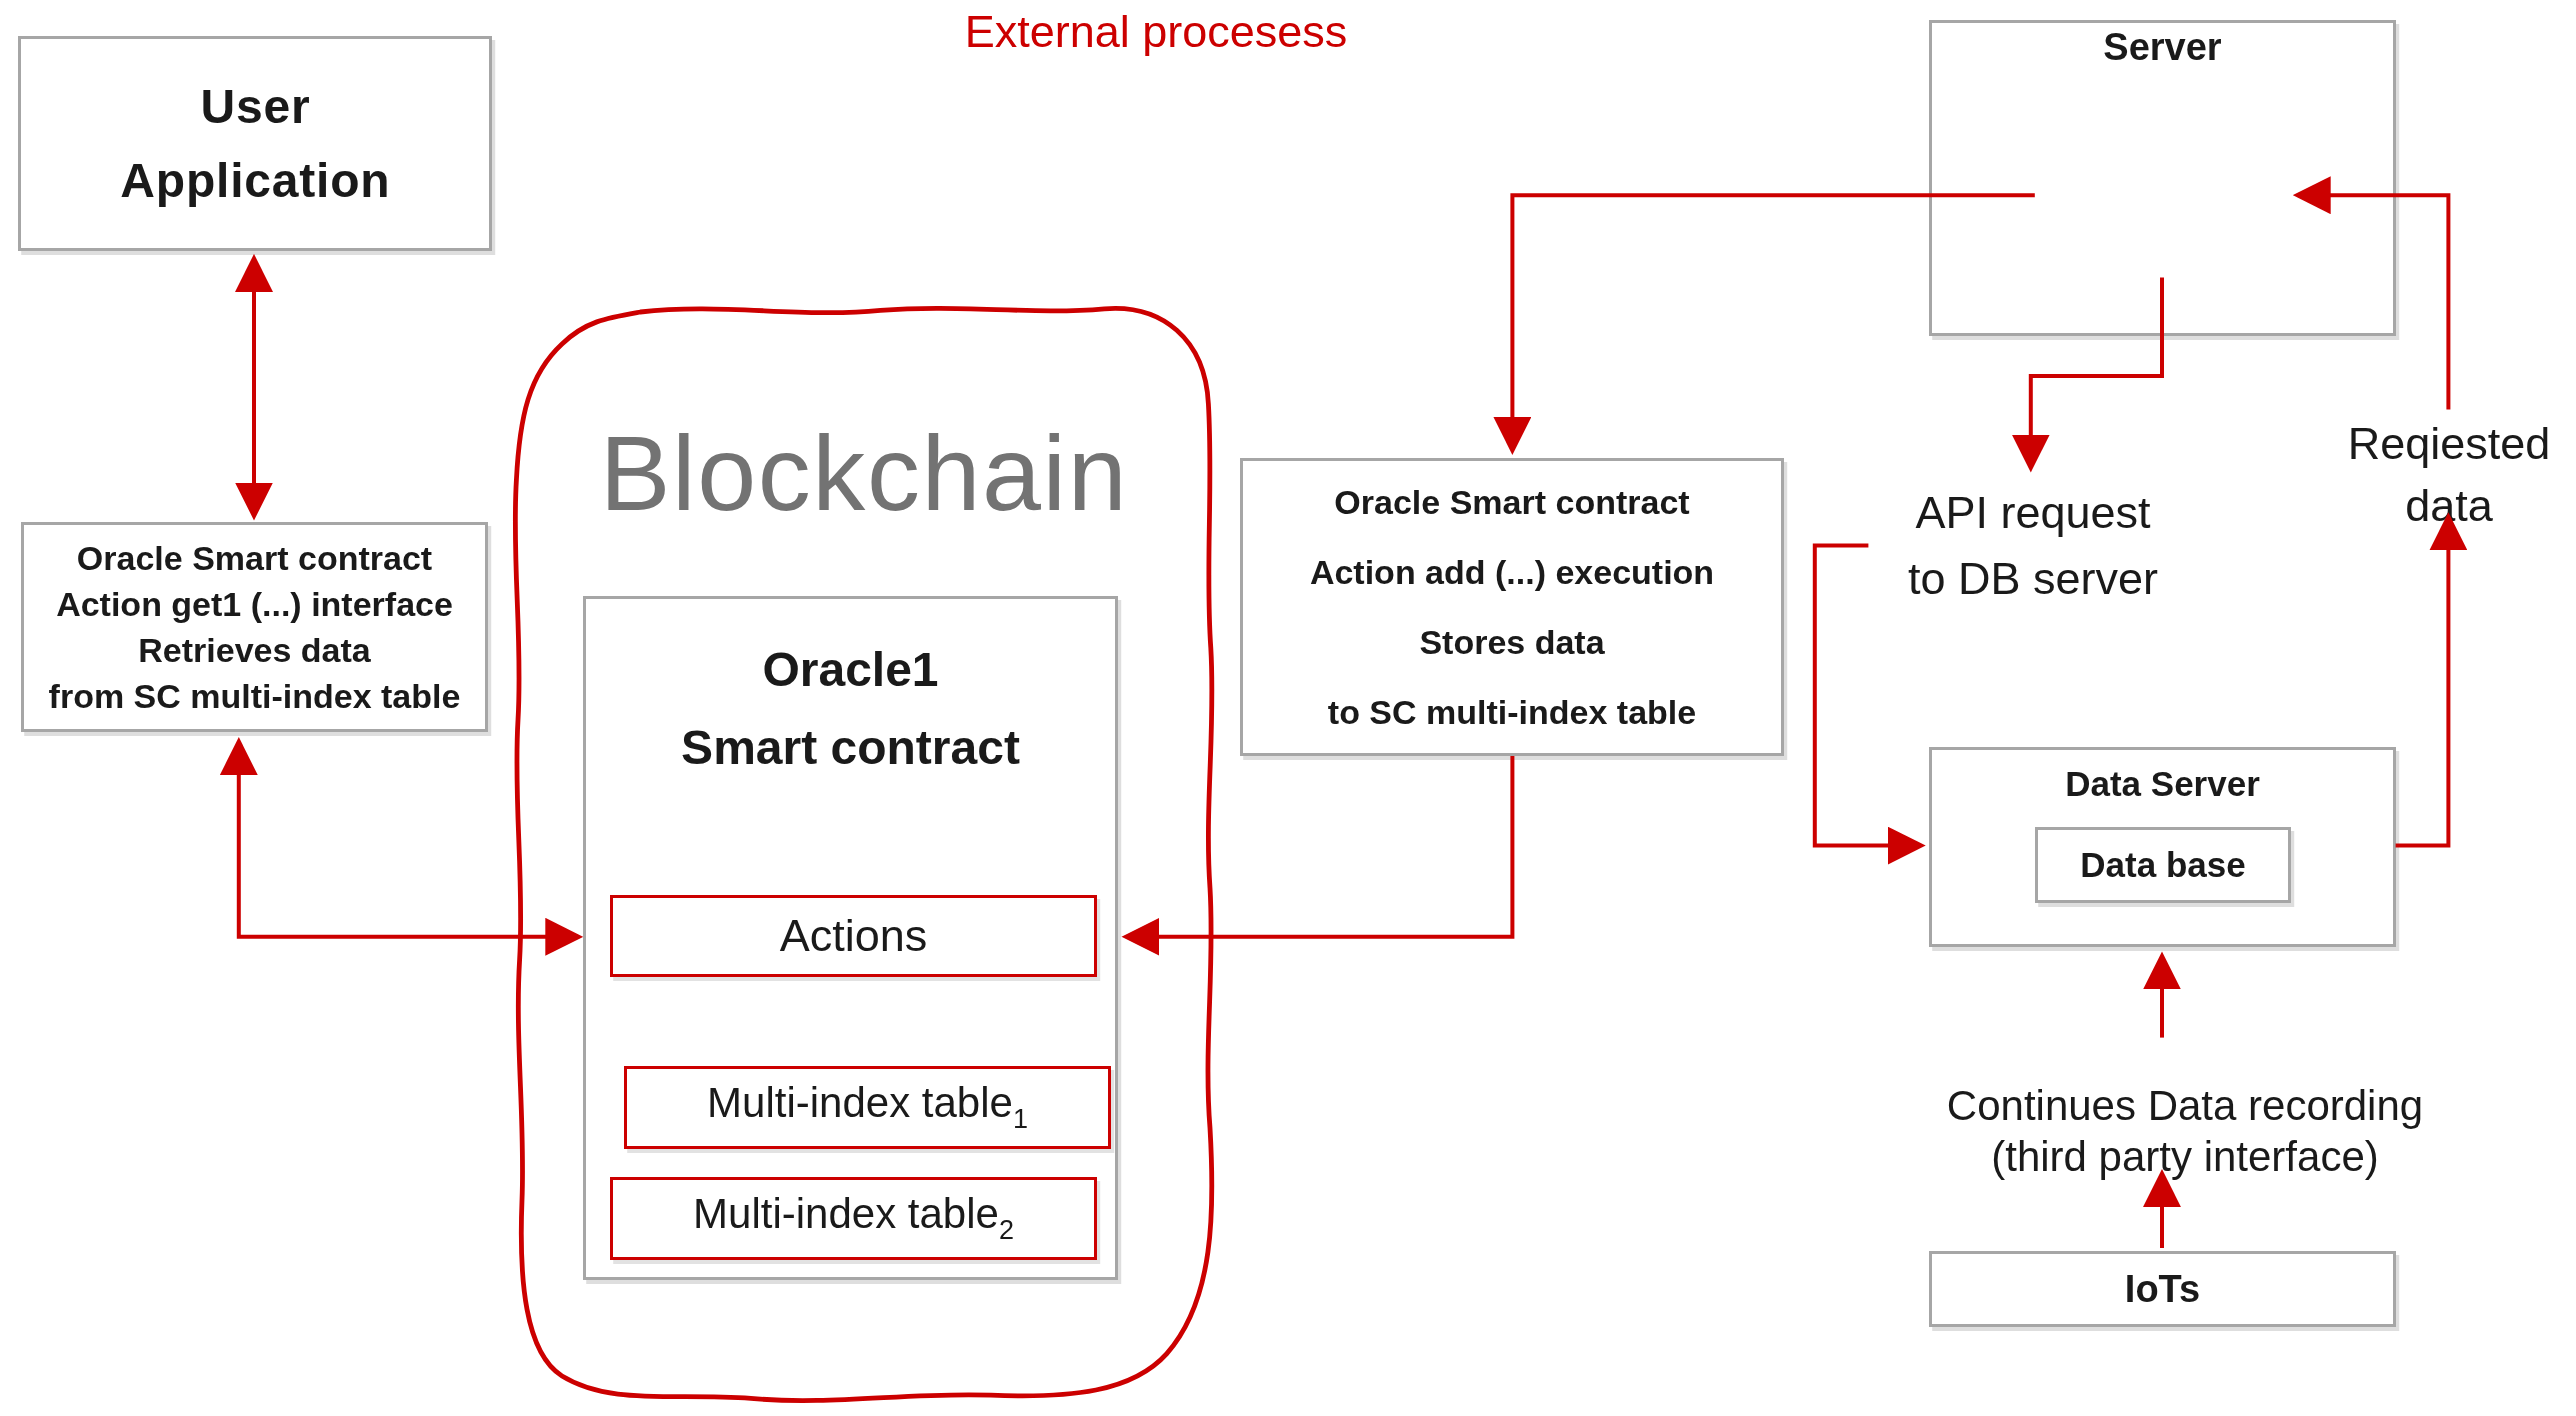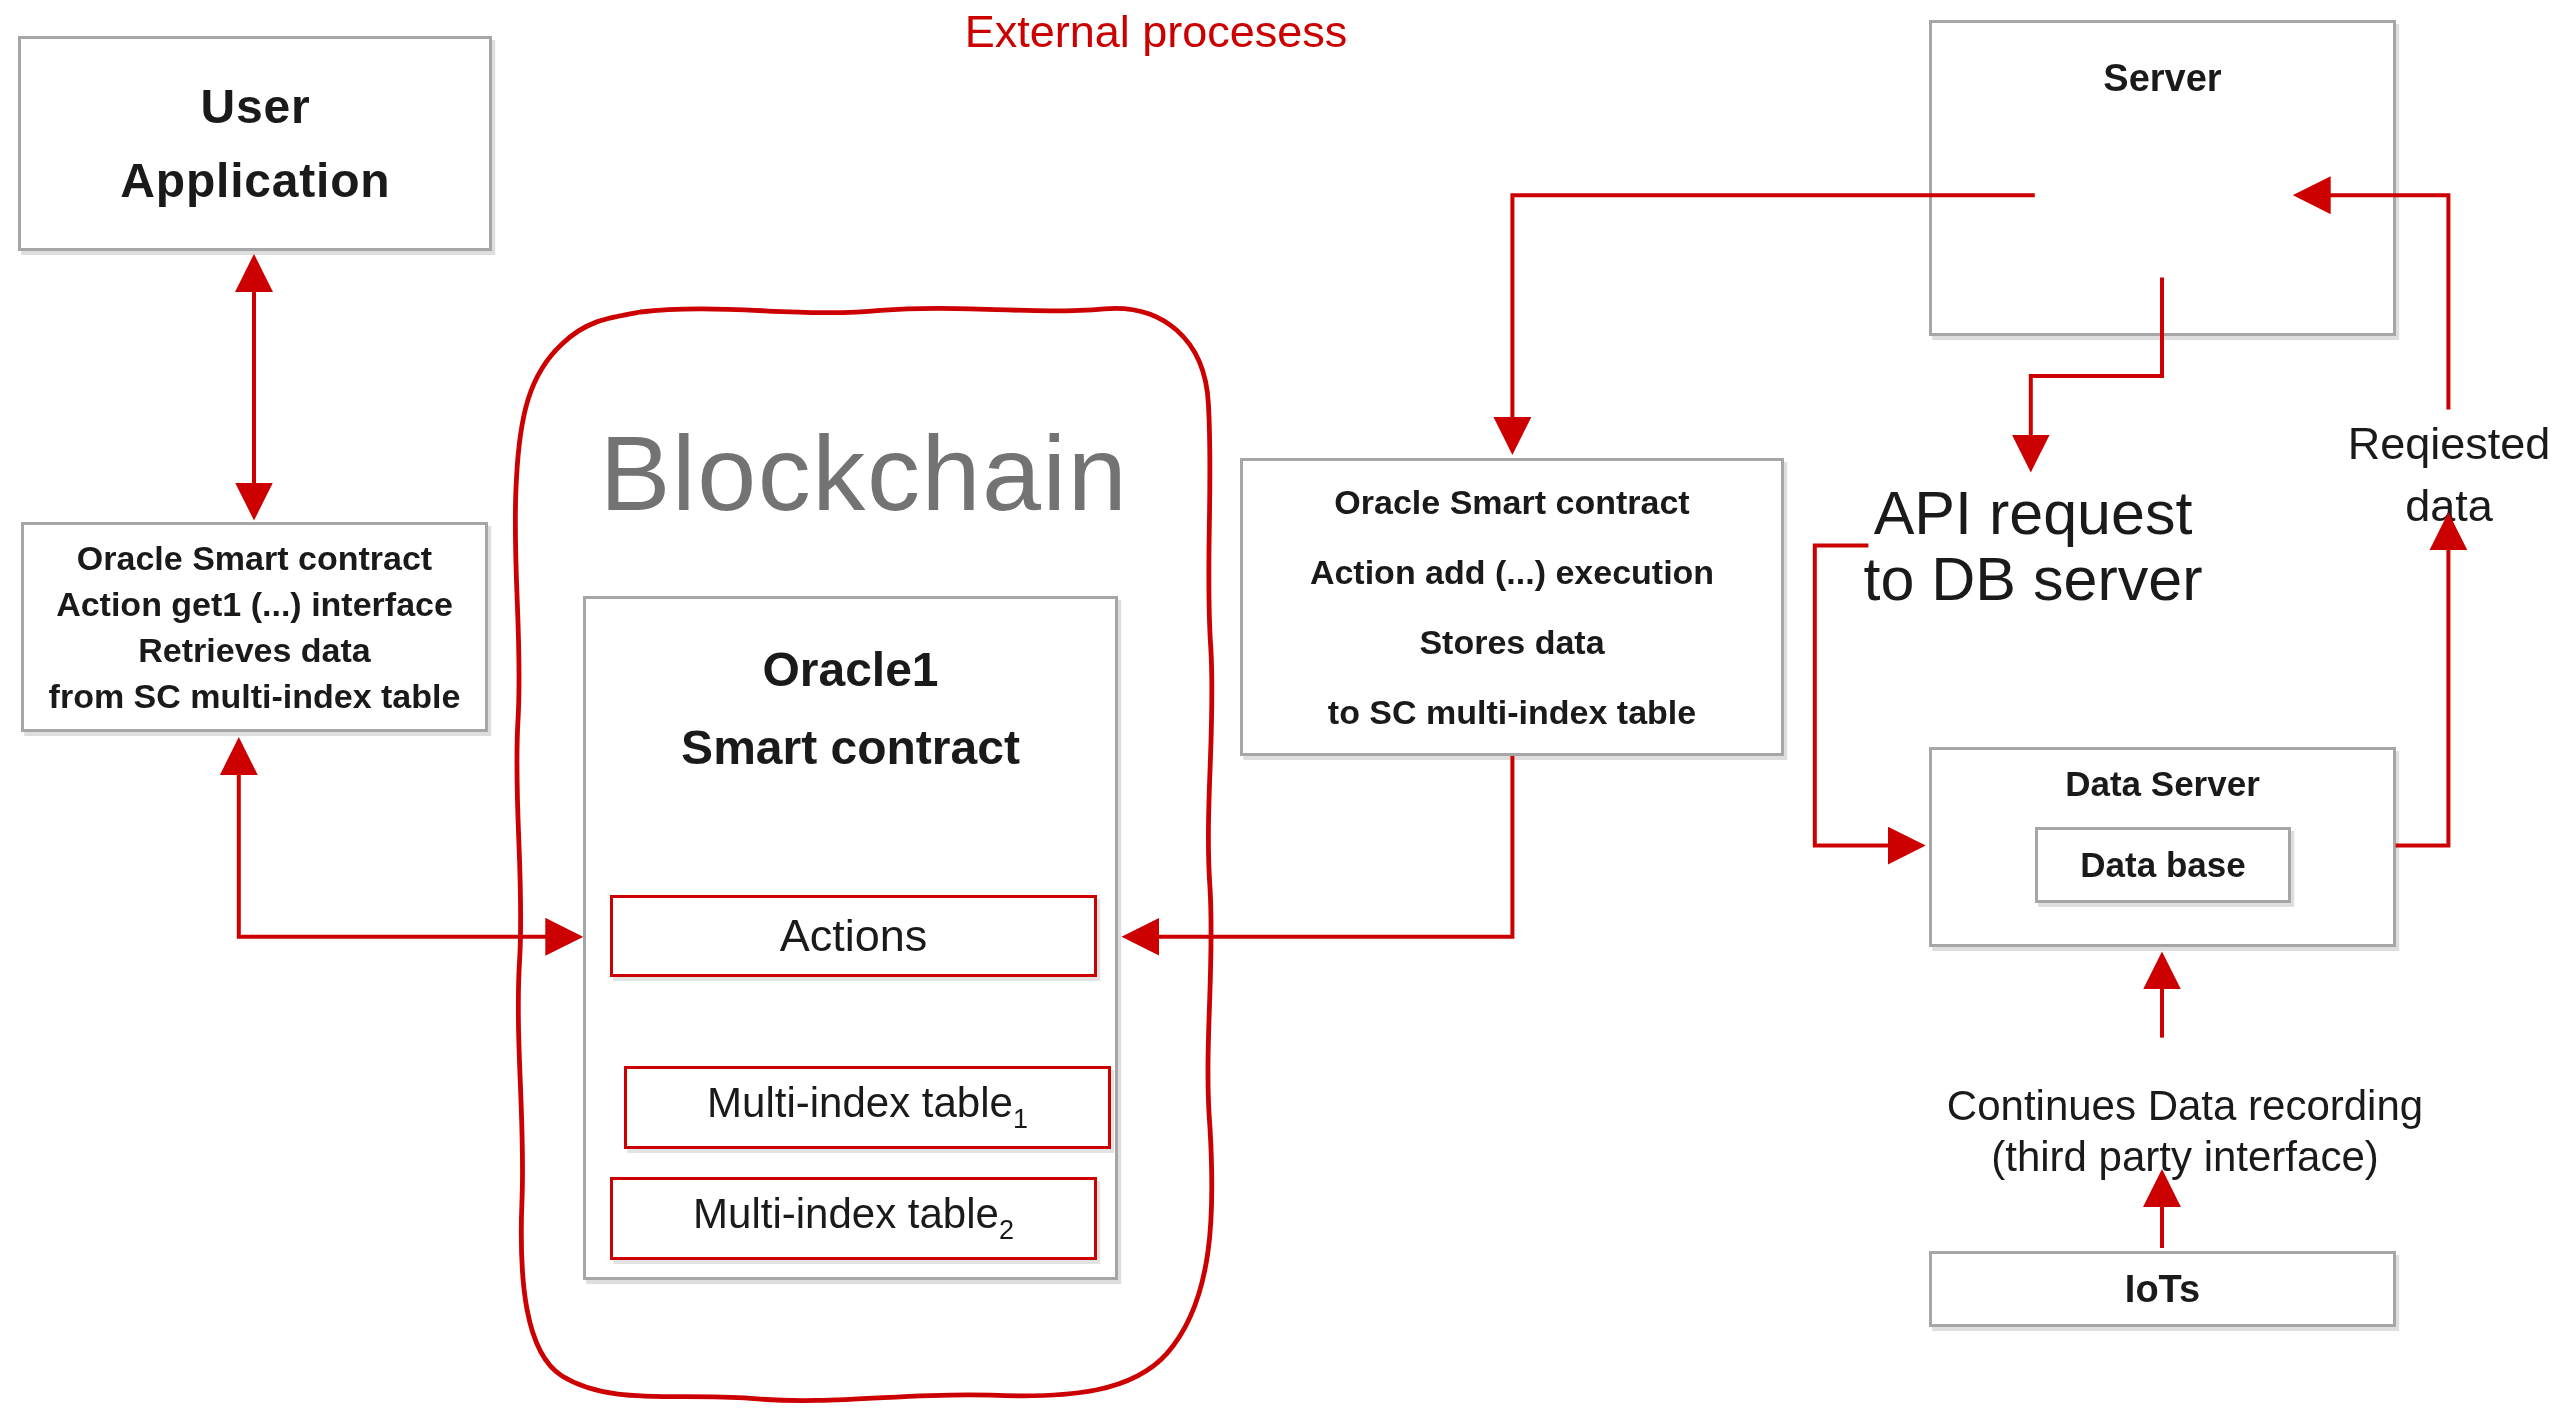--- a/index.html
+++ b/index.html
@@ -28,23 +28,23 @@
   .bc-title{left:560px;top:376px;width:608px;font-size:106px;font-weight:400;letter-spacing:1.6px;color:#737373;margin-top:37px;}
   .oracle1{left:583px;top:596px;width:535px;height:684px;justify-content:flex-start;padding-top:32px;font-size:48px;line-height:78px;font-weight:600;}
   .actions{left:610px;top:895px;width:487px;height:82px;font-size:45px;font-weight:500;}
   .mit1{left:624px;top:1066px;width:487px;height:83px;font-size:42px;}
   .mit2{left:610px;top:1177px;width:487px;height:83px;font-size:42px;}
   .mit1 .sub,.mit2 .sub{font-size:27px;vertical-align:-11.2px;}
   
   .ext-proc{left:900px;top:6.4px;width:512px;font-size:45px;font-weight:500;color:#cc0000;}
   .sc-add{left:1240px;top:458px;width:544px;height:298px;font-size:34px;line-height:70px;font-weight:600;}
   
-  .server{left:1929px;top:20px;width:467px;height:316px;justify-content:flex-start;padding-top:34px;font-size:38px;font-weight:600;}
+  .server{left:1929px;top:20px;width:467px;height:316px;justify-content:flex-start;padding-top:3px;font-size:38px;font-weight:600;}
   .app1{left:2035px;top:111px;width:252px;height:166px;font-size:38px;line-height:58px;font-weight:600;}
-  .api-req{left:1825px;top:480px;width:416px;font-size:61px;line-height:66px;font-weight:500;}
+  .api-req{left:1825px;top:480px;width:416px;font-size:45px;line-height:66px;font-weight:500;}
   .req-data{left:2305px;top:413px;width:288px;font-size:45px;line-height:62px;font-weight:500;}
   .data-server{left:1929px;top:747px;width:467px;height:200px;justify-content:flex-start;padding-top:14.4px;font-size:35px;font-weight:600;}
   .database{left:2035px;top:827px;width:256px;height:76px;font-size:35px;font-weight:600;}
   .continues{left:1857px;top:1048px;width:656px;font-size:42px;line-height:51px;font-weight:500;margin-top:32px;}
   .iots{left:1929px;top:1251px;width:467px;height:76px;font-size:38px;font-weight:600;}
   
   .overlay{position:absolute;left:0;top:0;width:2576px;height:1416px;pointer-events:none;}
 </style>
 </head>
 <body>

